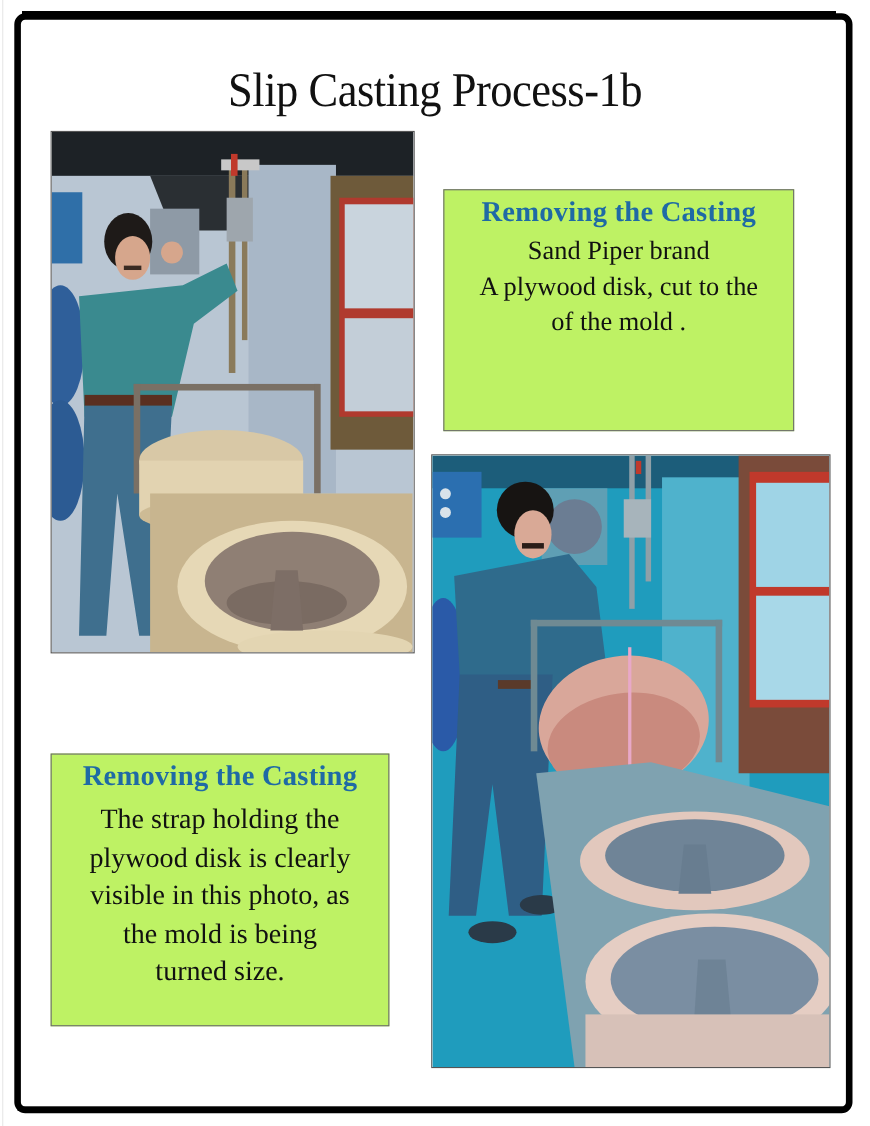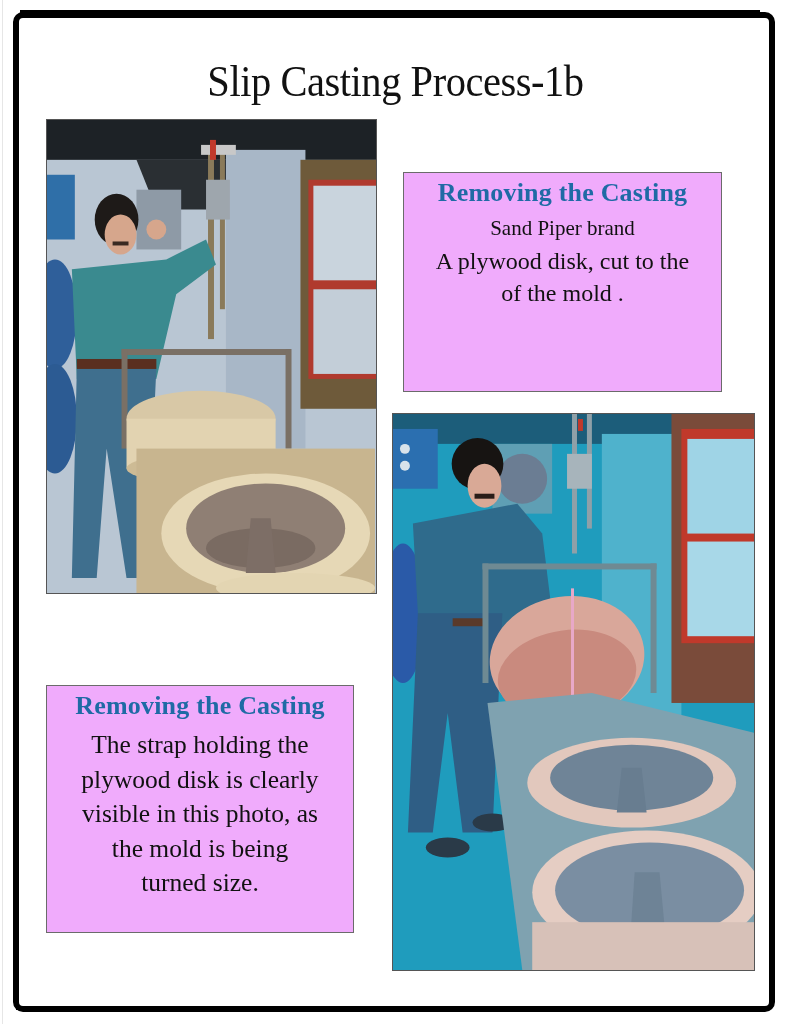--- a/index.html
+++ b/index.html
@@ -23,30 +23,30 @@
       font-size: 44px; color: #111; letter-spacing: -0.5px;
       transform: scaleX(0.92); transform-origin: center;
     }
     .photo {
       position: absolute; border: 1px solid #555; overflow: hidden; box-sizing: border-box;
     }
     .photo svg { display:block; width:100%; height:100%; }
     .photo-1 { left: 46px; top: 119px; width: 331px; height: 475px; }
     .photo-2 { left: 392px; top: 413px; width: 363px; height: 558px; }
     .textbox {
-      position: absolute; border: 1px solid #6b6b6b; background: #f0abfc; box-sizing: border-box;
+      position: absolute; border: 1px solid #6b6b6b; background: #bef264; box-sizing: border-box;
       text-align: center; color: #111;
     }
     .textbox-1 { left: 403px; top: 172px; width: 319px; height: 220px; padding-top: 4px; }
     .textbox-2 { left: 46px; top: 685px; width: 308px; height: 248px; padding-top: 4px; }
     .tb-heading {
       font-weight: bold; color: #1f6aa5; font-size: 26px; line-height: 32px;
       letter-spacing: 0.2px;
     }
-    .tb-sub { font-size: 21px; line-height: 30px; margin-top: 4px; }
+    .tb-sub { font-size: 24px; line-height: 30px; margin-top: 4px; }
     .tb-body { font-size: 24px; line-height: 32px; margin-top: 2px; }
     .tb-body .line { display:block; white-space: nowrap; }
     .textbox-2 .tb-body { font-size: 25.5px; line-height: 34.5px; margin-top: 6px; }
   </style>
 </head>
 <body>
 
 <div class="page-edge"></div>
 <div class="frame"></div>
 <div class="frame-top-thick"></div>

